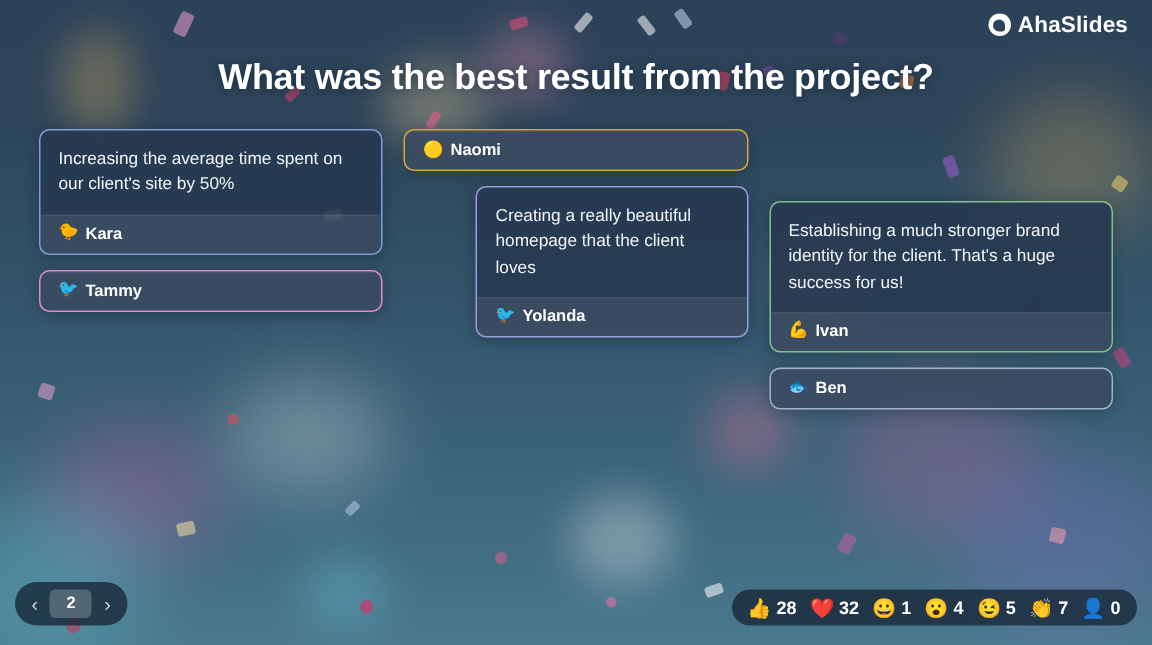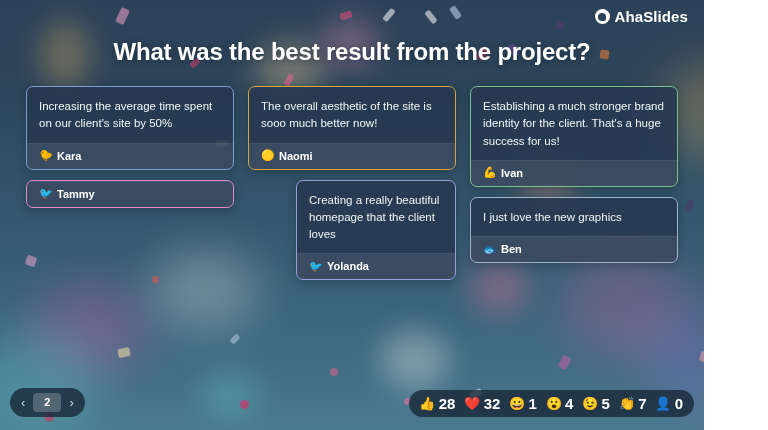--- a/index.html
+++ b/index.html
@@ -6,21 +6,21 @@
 
   html, body {
     width: 768px;
     height: 430px;
     overflow: hidden;
     font-family: "Liberation Sans", sans-serif;
   }
 
   .stage {
     position: relative;
-    width: 704px;
+    width: 768px;
     height: 430px;
     background:
       linear-gradient(180deg,
         #2c4259 0%,
         #2d4459 18%,
         #33546a 45%,
         #3a6277 68%,
         #436f84 88%,
         #4a7a8e 100%);
     overflow: hidden;
@@ -146,21 +146,21 @@
     color: #ffffff;
     font-size: 11px;
     font-weight: bold;
   }
 
   
   .card.accent-blue   { border-color: #7e9fd6; }
   .card.accent-pink   { border-color: #e489c8; }
   .card.accent-gold   { border-color: #d4a93f; }
   .card.accent-violet { border-color: #9a9ddb; margin-left: 48px; }
-  .card.accent-green  { border-color: #7fbf8e; }
+  .card.accent-green  { border-color: #7fbf8e; margin-top: 48px; }
   .card.accent-steel  { border-color: #9fb4c6; }
 
   
   .pager {
     position: absolute;
     left: 10px;
     bottom: 13px;
     display: flex;
     align-items: center;
     gap: 4px;
@@ -206,21 +206,21 @@
     align-items: center;
     gap: 3px;
     cursor: pointer;
   }
   .reaction-icon {
     font-size: 13px;
     line-height: 1;
   }
   .reaction-count {
     color: #ffffff;
-    font-size: 15px;
+    font-size: 12px;
     font-weight: bold;
   }
 </style>
 </head>
 <body>
 
 <div class="stage">
 
   <div class="confetti">
     <span class="blobbig" style="left:30px;  top:280px; width:120px; height:96px; background:#e060b0;"></span>
@@ -283,21 +283,20 @@
         </div>
         <div class="card accent-pink">
           <div class="card-foot">
             <span class="avatar">🐦</span>
             <span class="author">Tammy</span>
           </div>
         </div>
       </div>
       <div class="col">
         <div class="card accent-gold">
-          <div class="card-body">The overall aesthetic of the site is sooo much better now!</div>
           <div class="card-foot">
             <span class="avatar">🟡</span>
             <span class="author">Naomi</span>
           </div>
         </div>
         <div class="card accent-violet">
           <div class="card-body">Creating a really beautiful homepage that the client loves</div>
           <div class="card-foot">
             <span class="avatar">🐦</span>
             <span class="author">Yolanda</span>
@@ -306,21 +305,20 @@
       </div>
       <div class="col">
         <div class="card accent-green">
           <div class="card-body">Establishing a much stronger brand identity for the client. That's a huge success for us!</div>
           <div class="card-foot">
             <span class="avatar">💪</span>
             <span class="author">Ivan</span>
           </div>
         </div>
         <div class="card accent-steel">
-          <div class="card-body">I just love the new graphics</div>
           <div class="card-foot">
             <span class="avatar">🐟</span>
             <span class="author">Ben</span>
           </div>
         </div>
       </div>
     </div>
 
   <div class="pager">
     <span class="pager-btn">‹</span>

